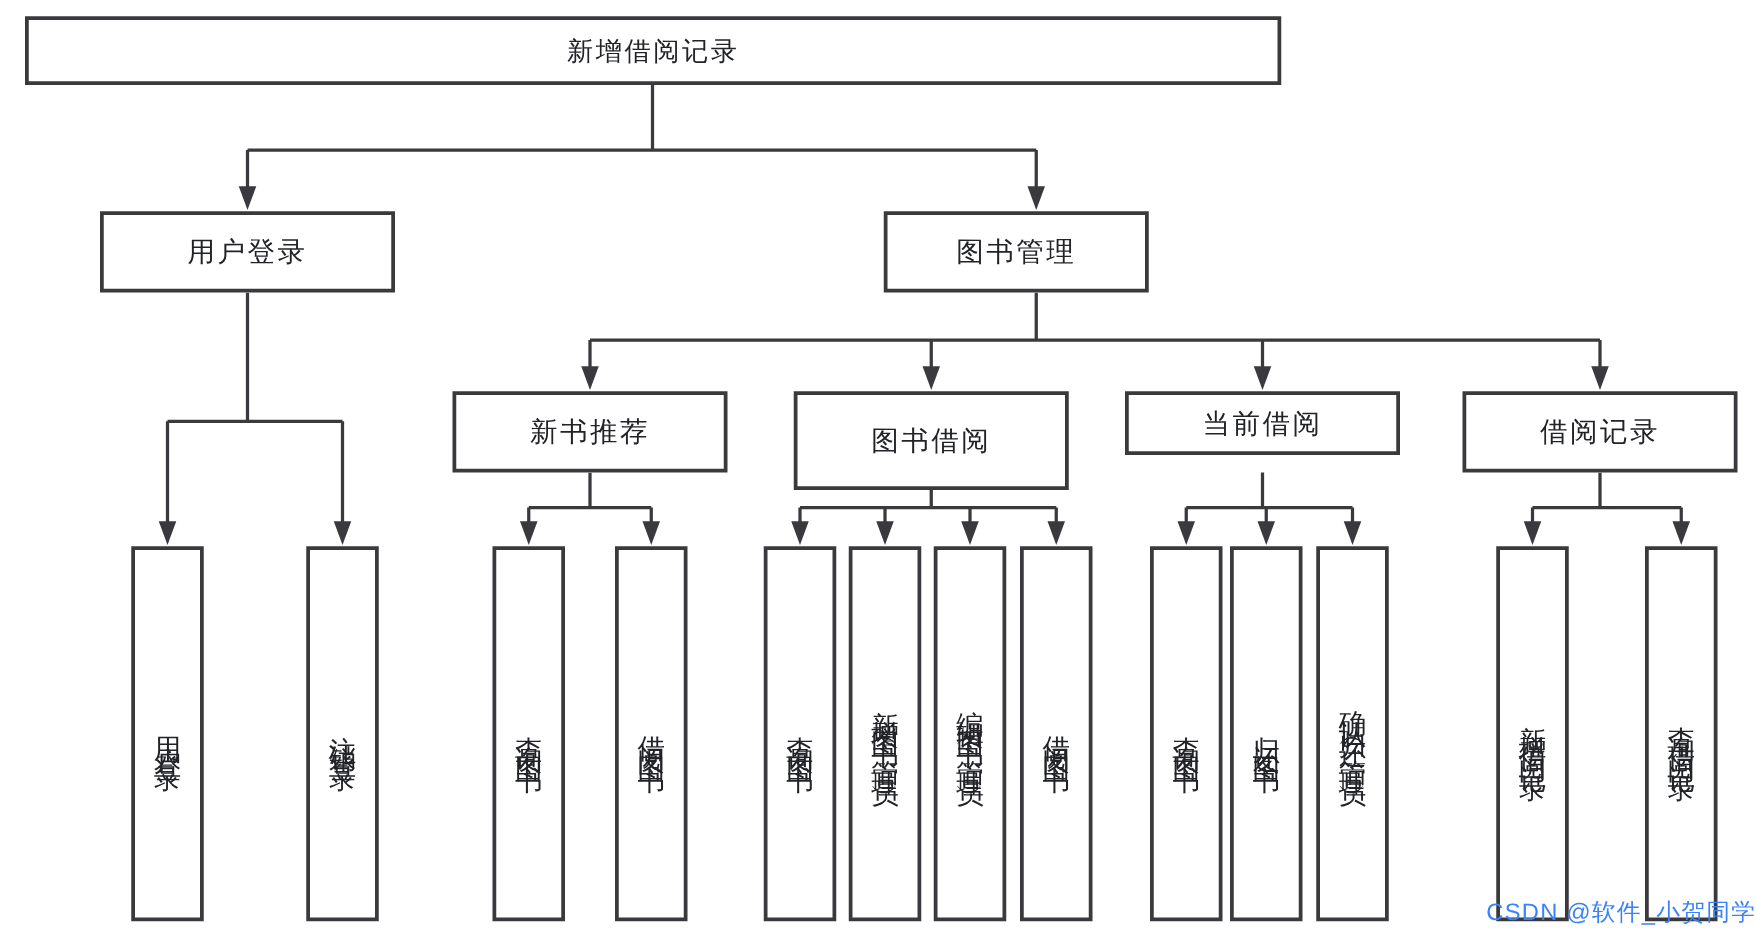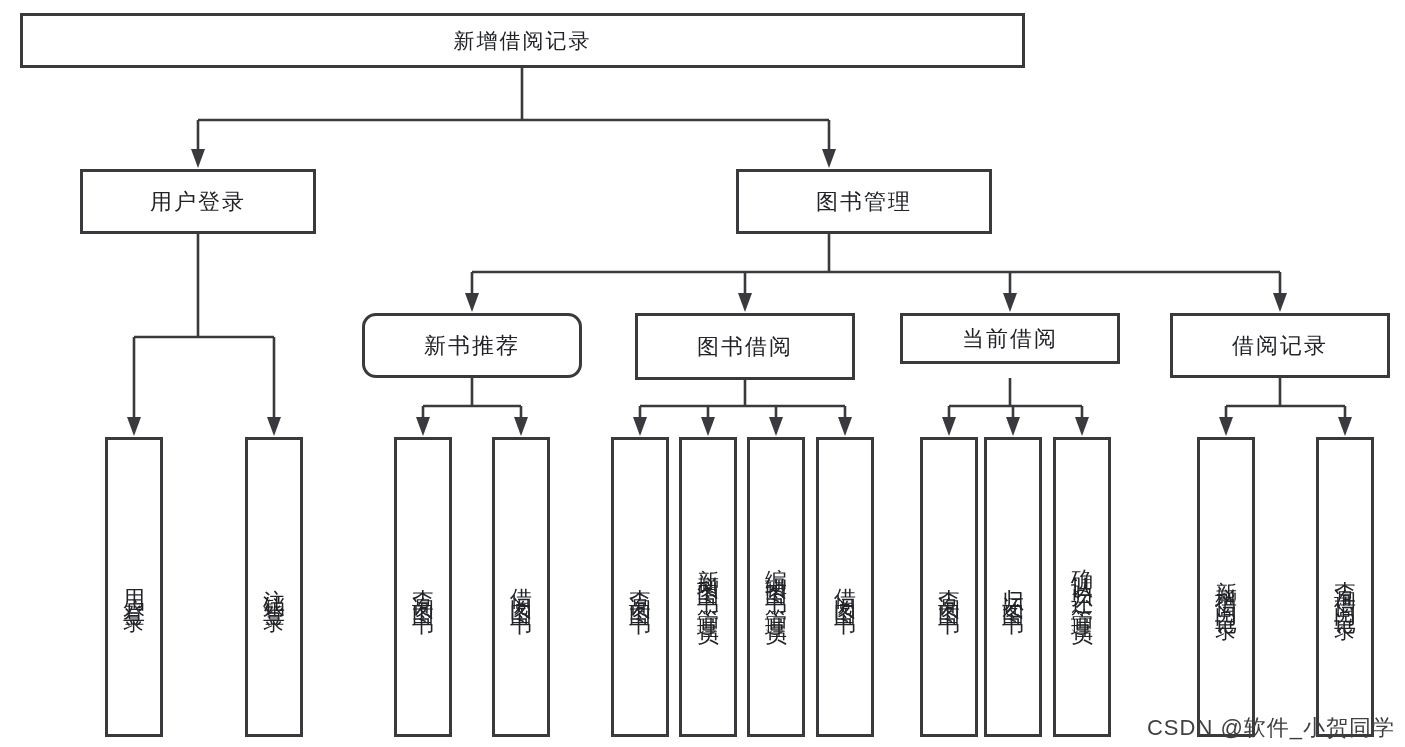--- a/index.html
+++ b/index.html
@@ -46,25 +46,25 @@
   .leaf-label {
     writing-mode: vertical-rl;
     text-orientation: mixed;
     font-size: 22px;
     line-height: 1;
     letter-spacing: 8px;
     color: #222327;
   }
   .watermark {
     position: absolute;
-    right: 10px;
+    right: 0;
     bottom: 4px;
-    font-size: 22px;
+    font-size: 19px;
     letter-spacing: 1px;
-    color: #404040;
+    color: #3b82f6;
     z-index: 5;
   }
   .cline { stroke: #3a3a3e; stroke-width: 2.6; fill: none; }
   .arrow { fill: #3a3a3e; stroke: none; }
 </style>
 </head>
 <body>
 
 <div id="canvas">
 
@@ -94,24 +94,24 @@
     <polygon class="arrow" points="942,417 956,417 949,436"></polygon>
     <polygon class="arrow" points="1006,417 1020,417 1013,436"></polygon>
     <polygon class="arrow" points="1075,417 1089,417 1082,436"></polygon>
     <polygon class="arrow" points="1219,417 1233,417 1226,436"></polygon>
     <polygon class="arrow" points="1338,417 1352,417 1345,436"></polygon>
   </svg>
 
   <div class="node root" style="left:20px; top:13px; width:1005px; height:55px;">新增借阅记录</div>
 
   <div class="node" style="left:80px; top:169px; width:236px; height:65px;">用户登录</div>
-  <div class="node" style="left:736px; top:169px; width:256px; height:65px;text-align:right;">图书管理</div>
+  <div class="node" style="left:707px; top:169px; width:212px; height:65px;text-align:right;">图书管理</div>
 
-  <div class="node" style="left:362px; top:313px; width:220px; height:65px;border-radius:14px;">新书推荐</div>
-  <div class="node" style="left:635px; top:313px; width:220px; height:67px;">图书借阅</div>
+  <div class="node" style="left:362px; top:313px; width:220px; height:65px;">新书推荐</div>
+  <div class="node" style="left:635px; top:313px; width:220px; height:79px;">图书借阅</div>
   <div class="node" style="left:900px; top:313px; width:220px; height:51px;">当前借阅</div>
   <div class="node" style="left:1170px; top:313px; width:220px; height:65px;">借阅记录</div>
 
   <div class="leaf" style="left:105px;">
     <span class="leaf-label">用户登录</span>
   </div>
   <div class="leaf" style="left:245px;">
     <span class="leaf-label">注销登录</span>
   </div>
 

